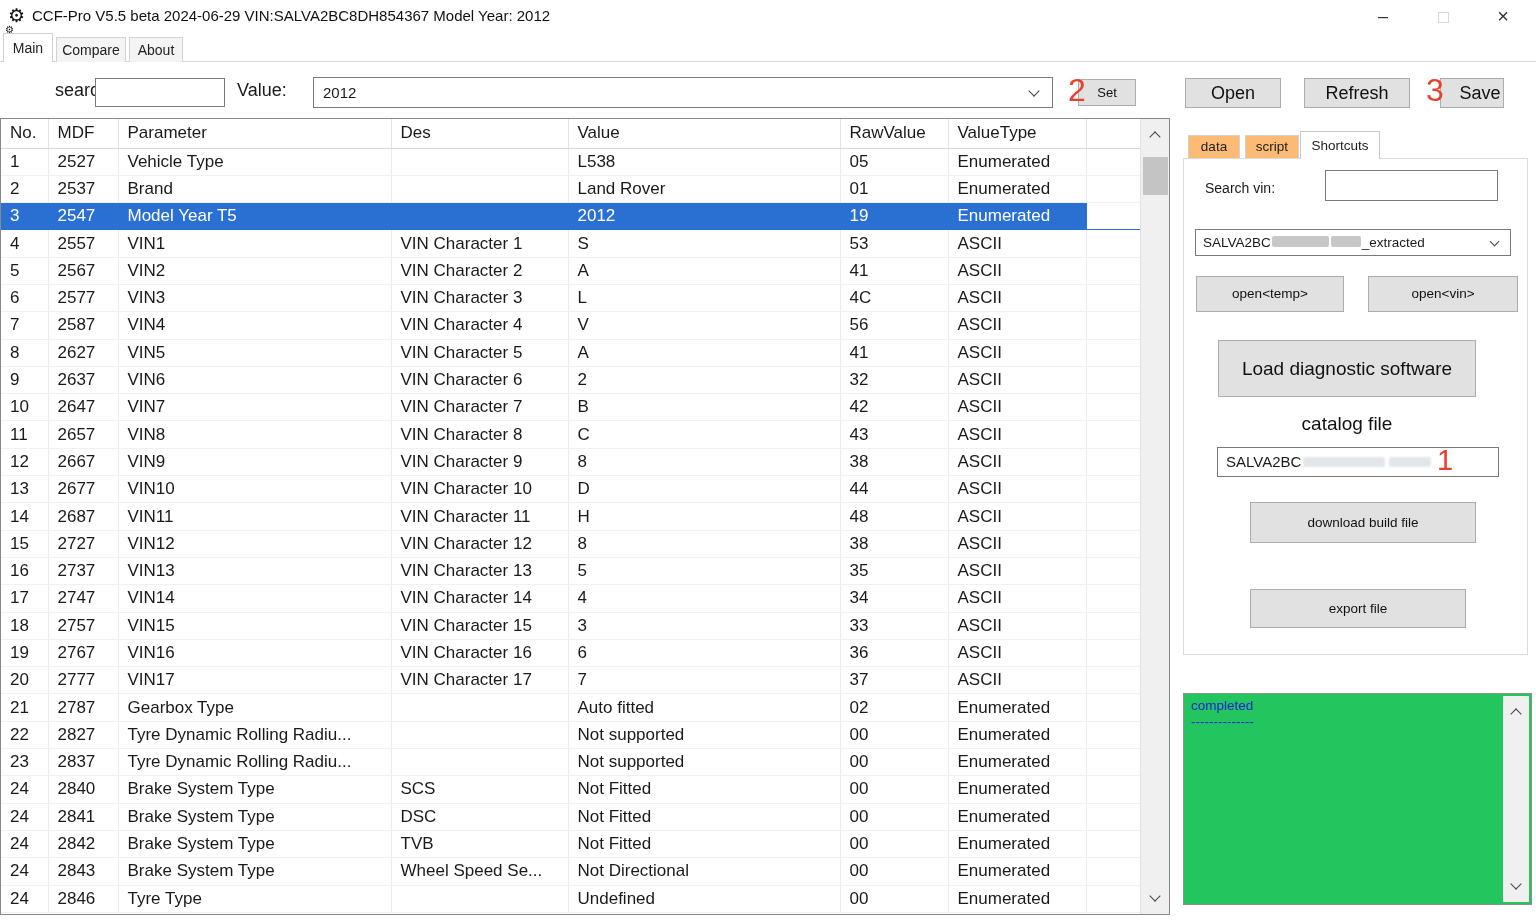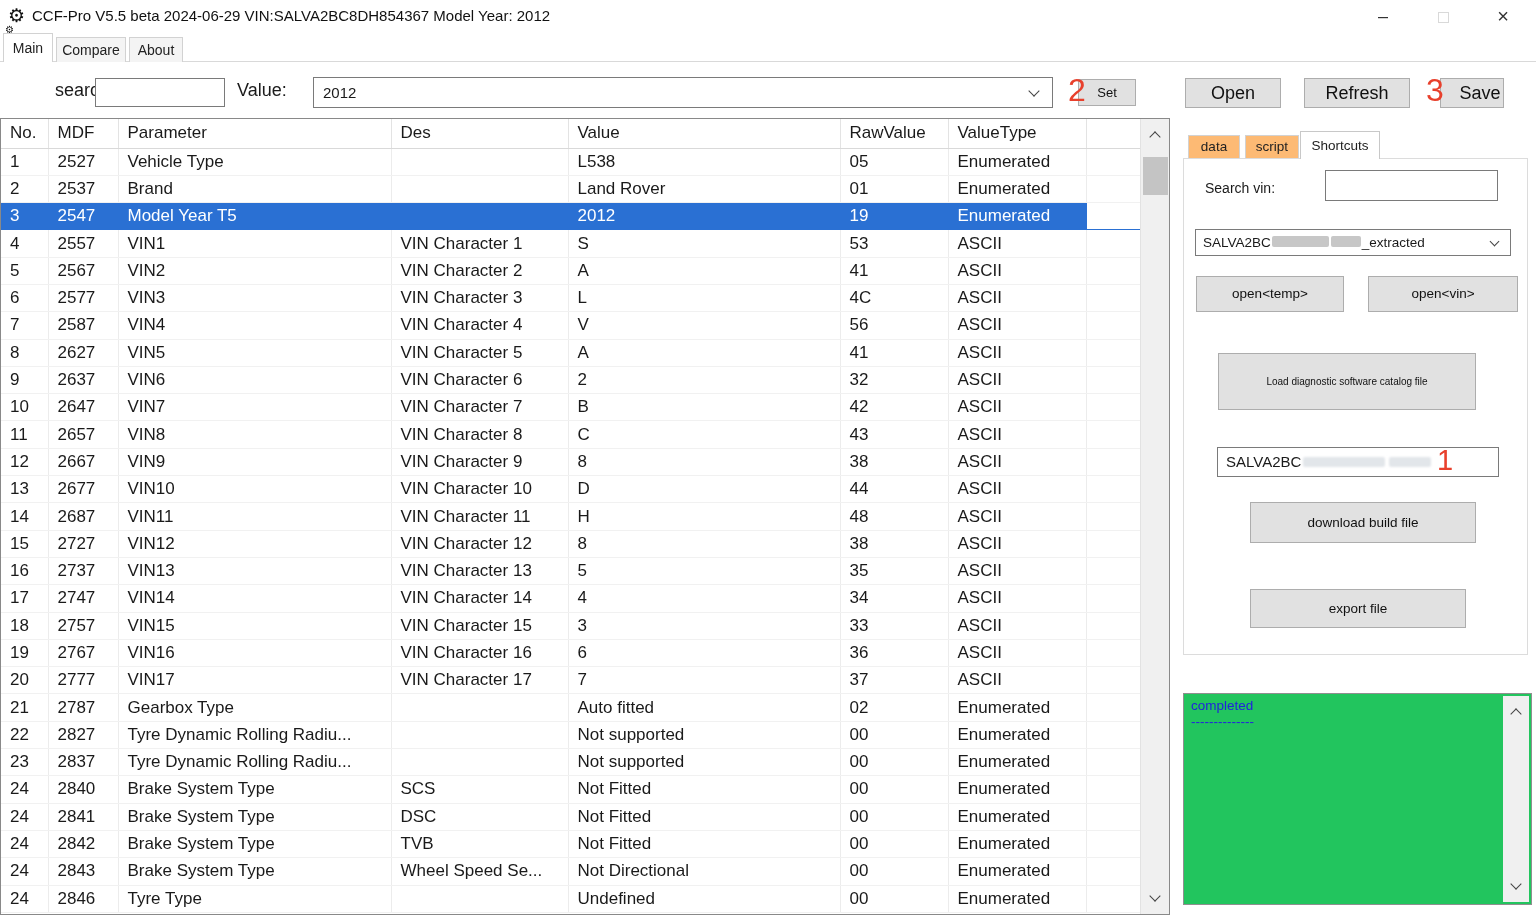--- a/index.html
+++ b/index.html
@@ -82,21 +82,21 @@
 
   #groupbox { left:1183px; top:158px; width:345px; height:497px; border:1px solid #dcdcdc; background:#fff; }
   #lbl-searchvin { left:1205px; top:180px; font-size:14px; }
   #inp-searchvin { left:1325px; top:170px; width:173px; height:31px; border:1px solid #7a7a7a; background:#fff; font-size:14px; padding:0 6px; font-family:"Liberation Sans",sans-serif;}
   #combo-vinfile { left:1195px; top:229px; width:316px; height:27px; border:1px solid #7a7a7a; background:#fff; font-size:13.5px; line-height:25px; padding-left:7px; white-space:nowrap; overflow:hidden;}
   #combo-vinfile .chev-down { position:absolute; right:12px; top:8px; width:7px; height:7px; }
   .redact { display:inline-block; background:#c7c7c7; border-radius:2px; height:11px; filter:blur(0.6px); vertical-align:baseline; margin:0 1px; }
   .redact-light { display:inline-block; background:#e2e6ea; border-radius:2px; height:10px; filter:blur(0.8px); vertical-align:baseline; margin:0 2px; }
   #btn-opentemp { left:1196px; top:276px; width:148px; height:36px; line-height:34px; font-size:13.5px; }
   #btn-openvin { left:1368px; top:276px; width:150px; height:36px; line-height:34px; font-size:13.5px; }
-  #btn-loadcat { left:1218px; top:353px; width:258px; height:57px; line-height:55px; font-size:10px; }
+  #btn-loadcat { left:1218px; top:340px; width:258px; height:57px; line-height:55px; font-size:19px; }
   #inp-vin { left:1217px; top:447px; width:282px; height:30px; border:1px solid #7a7a7a; background:#fff; font-size:15px; line-height:28px; padding-left:8px; white-space:nowrap;}
   #btn-download { left:1250px; top:502px; width:226px; height:41px; line-height:39px; font-size:13.5px; }
   #btn-export { left:1250px; top:589px; width:216px; height:39px; line-height:37px; font-size:13.5px; }
 
   
   #logbox { left:1183px; top:693px; width:349px; height:212px; border:1px solid #8f8f8f; background:#22c55e; }
   #log-text { position:absolute; left:7px; top:4px; font-size:13.5px; line-height:16px; }
   #log-scroll { position:absolute; right:2px; top:2px; width:26px; height:206px; background:#f0f0f0; }
   #log-scroll .chev-up { position:absolute; left:9px; top:14px; }
   #log-scroll .chev-down { position:absolute; left:9px; bottom:14px; }

